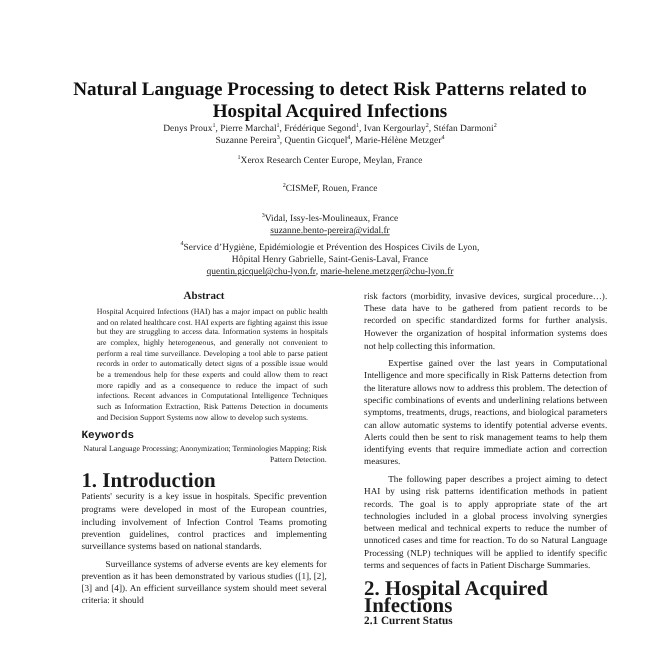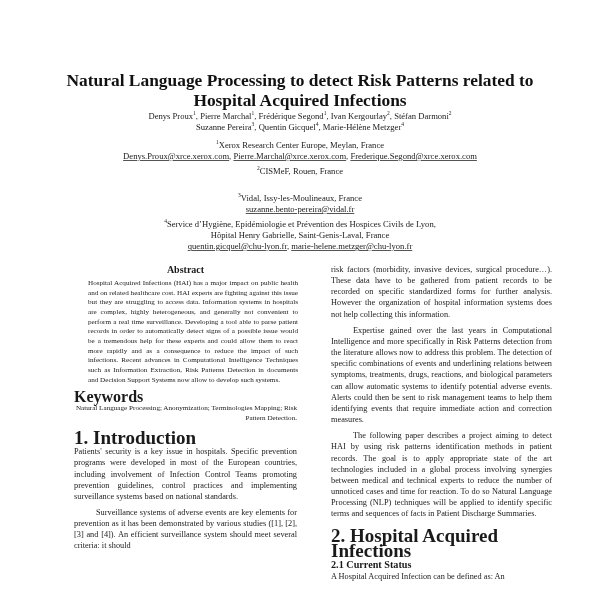--- a/index.html
+++ b/index.html
@@ -70,23 +70,24 @@
     }
     .abstract-body {
       margin: 0 0 0 14px;
       width: 210px;
       font-size: 7.15px;
       line-height: 9.65px;
       text-align: justify;
     }
     .kw-heading {
       font-weight: bold;
-      font-size: 16px;
+      font-size: 10px;
       line-height: 12px;
       margin: 6px 0 1px 0;
+      font-family: Liberation Mono, monospace;
     }
     .kw-body {
       font-size: 7.15px;
       line-height: 9.5px;
       margin: 0;
       text-align: right;
     }
     .sec-heading {
       font-size: 19px;
       line-height: 15px;
@@ -125,25 +126,20 @@
     </span><br>
     <span>
       <span><span>Suzanne Pereira</span><sup>3</sup></span>, 
       <span><span>Quentin Gicquel</span><sup>4</sup></span>, 
       <span><span>Marie-Hélène Metzger</span><sup>4</sup></span>
     </span>
   </p>
 
   <div class="affil" style="top:140px;">
     <div><sup>1</sup><span>Xerox Research Center Europe, Meylan, France</span></div>
-    <div class="email">
-      <a>Denys.Proux@xrce.xerox.com</a>, 
-      <a>Pierre.Marchal@xrce.xerox.com</a>, 
-      <a>Frederique.Segond@xrce.xerox.com</a>
-    </div>
   </div>
 
   <div class="affil" style="top:166px;">
     <div><sup>2</sup><span>CISMeF, Rouen, France</span></div>
   </div>
 
   <div class="affil" style="top:193px;">
     <div><sup>3</sup><span>Vidal, Issy-les-Moulineaux, France</span></div>
     <div class="email">
       <a>suzanne.bento-pereira@vidal.fr</a>
@@ -171,16 +167,15 @@
     <p class="para indent">Surveillance systems of adverse events are key elements for prevention as it has been demonstrated by various studies ([1], [2], [3] and [4]). An efficient surveillance system should meet several criteria: it should</p>
   </div>
 
   <div class="col col-right">
     <p class="para first">risk factors (morbidity, invasive devices, surgical procedure…). These data have to be gathered from patient records to be recorded on specific standardized forms for further analysis. However the organization of hospital information systems does not help collecting this information.</p>
     <p class="para indent">Expertise gained over the last years in Computational Intelligence and more specifically in Risk Patterns detection from the literature allows now to address this problem. The detection of specific combinations of events and underlining relations between symptoms, treatments, drugs, reactions, and biological parameters can allow automatic systems to identify potential adverse events. Alerts could then be sent to risk management teams to help them identifying events that require immediate action and correction measures.</p>
     <p class="para indent">The following paper describes a project aiming to detect HAI by using risk patterns identification methods in patient records. The goal is to apply appropriate state of the art technologies included in a global process involving synergies between medical and technical experts to reduce the number of unnoticed cases and time for reaction. To do so Natural Language Processing (NLP) techniques will be applied to identify specific terms and sequences of facts in Patient Discharge Summaries.</p>
 
     <h2 class="sec-heading" style="margin-top:9px;">2.  Hospital Acquired Infections</h2>
     <h3 class="subsec-heading">2.1  Current Status</h3>
-    <p class="para first">A Hospital Acquired Infection can be defined as: An</p>
   </div>
 
 </div>
 
 </body></html>

